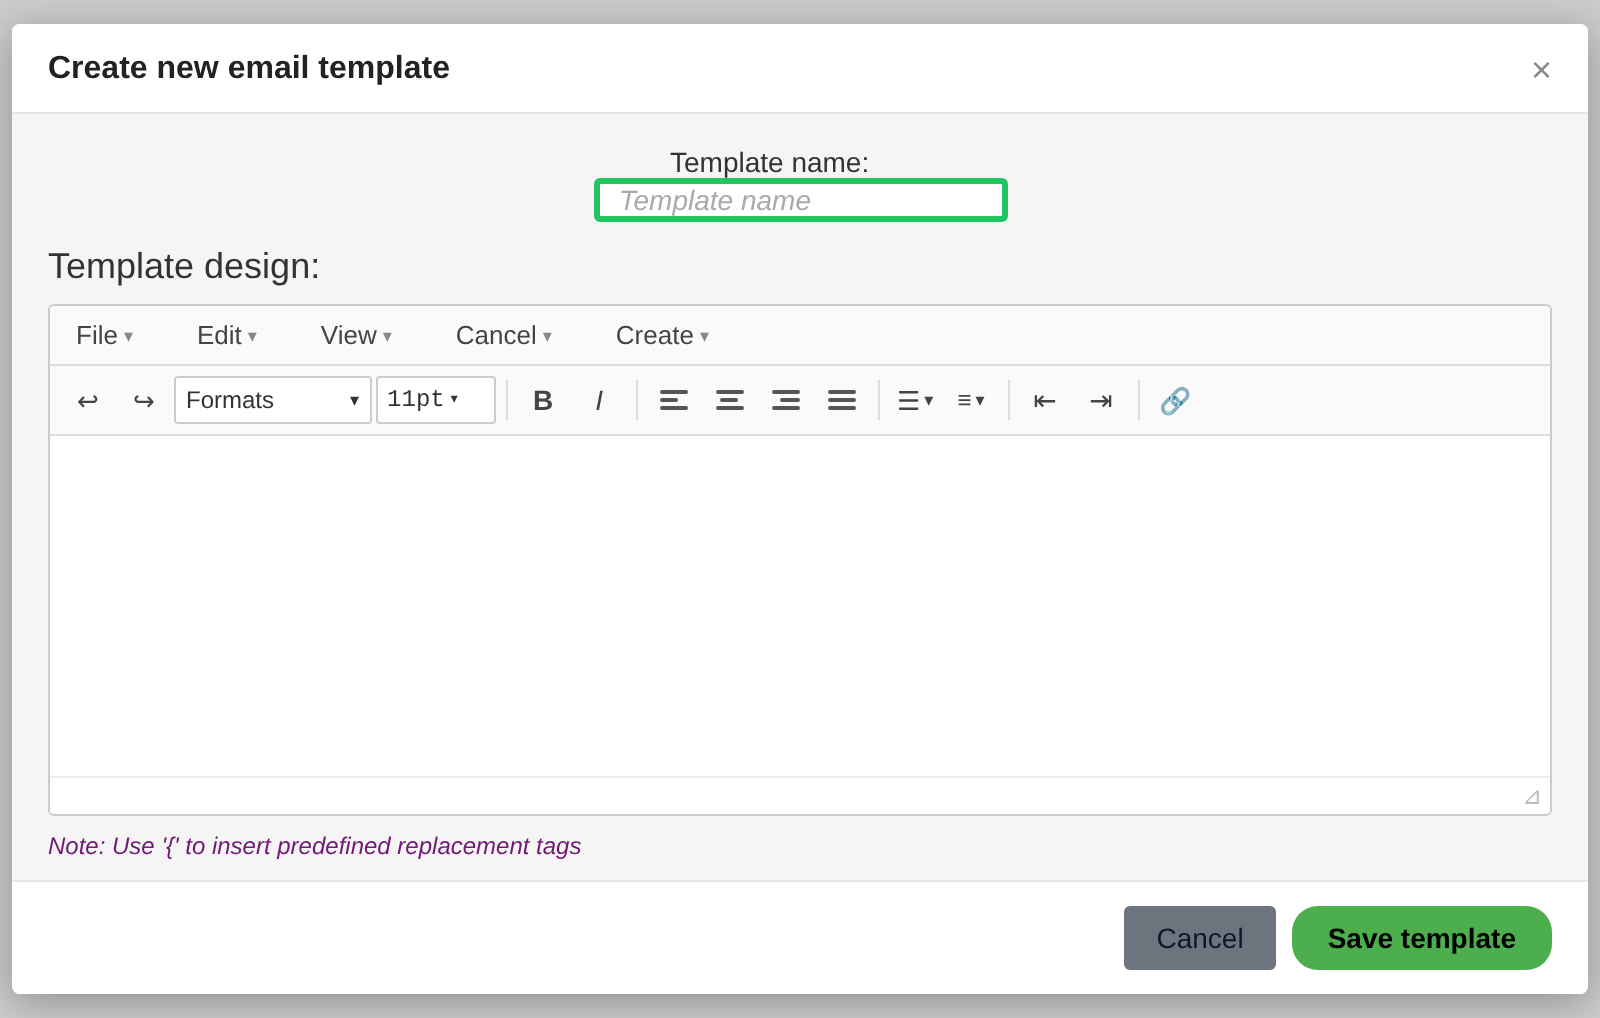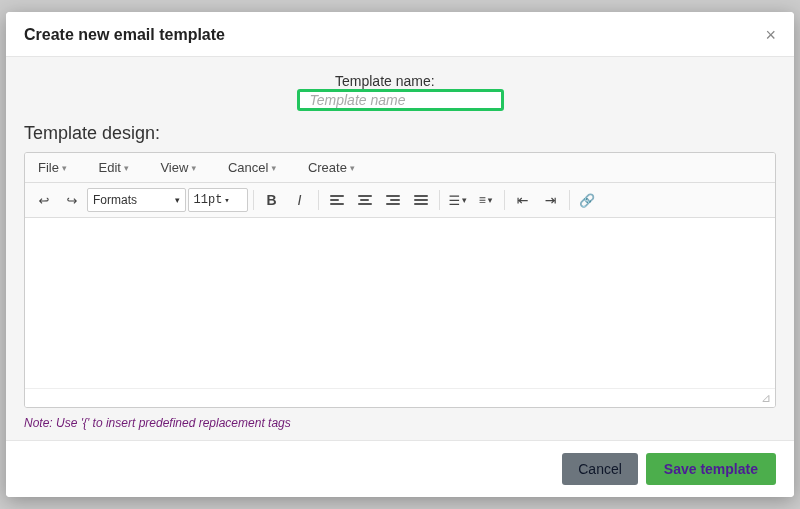--- a/index.html
+++ b/index.html
@@ -201,23 +201,23 @@
       background: #6c757d;
       color: #0f172a;
       border: none;
       border-radius: 3px;
       cursor: pointer;
       font-size: 14px;
     }
     .btn-save {
       padding: 8px 18px;
       background: #4cae4c;
-      color: #4c1d95;
+      color: #000000;
       border: none;
-      border-radius: 3px;
+      border-radius: 13px;
       cursor: pointer;
       font-size: 14px;
       font-weight: bold;
     }
     .icon-align {
       display: inline-flex;
       flex-direction: column;
       gap: 2px;
       width: 14px;
     }

